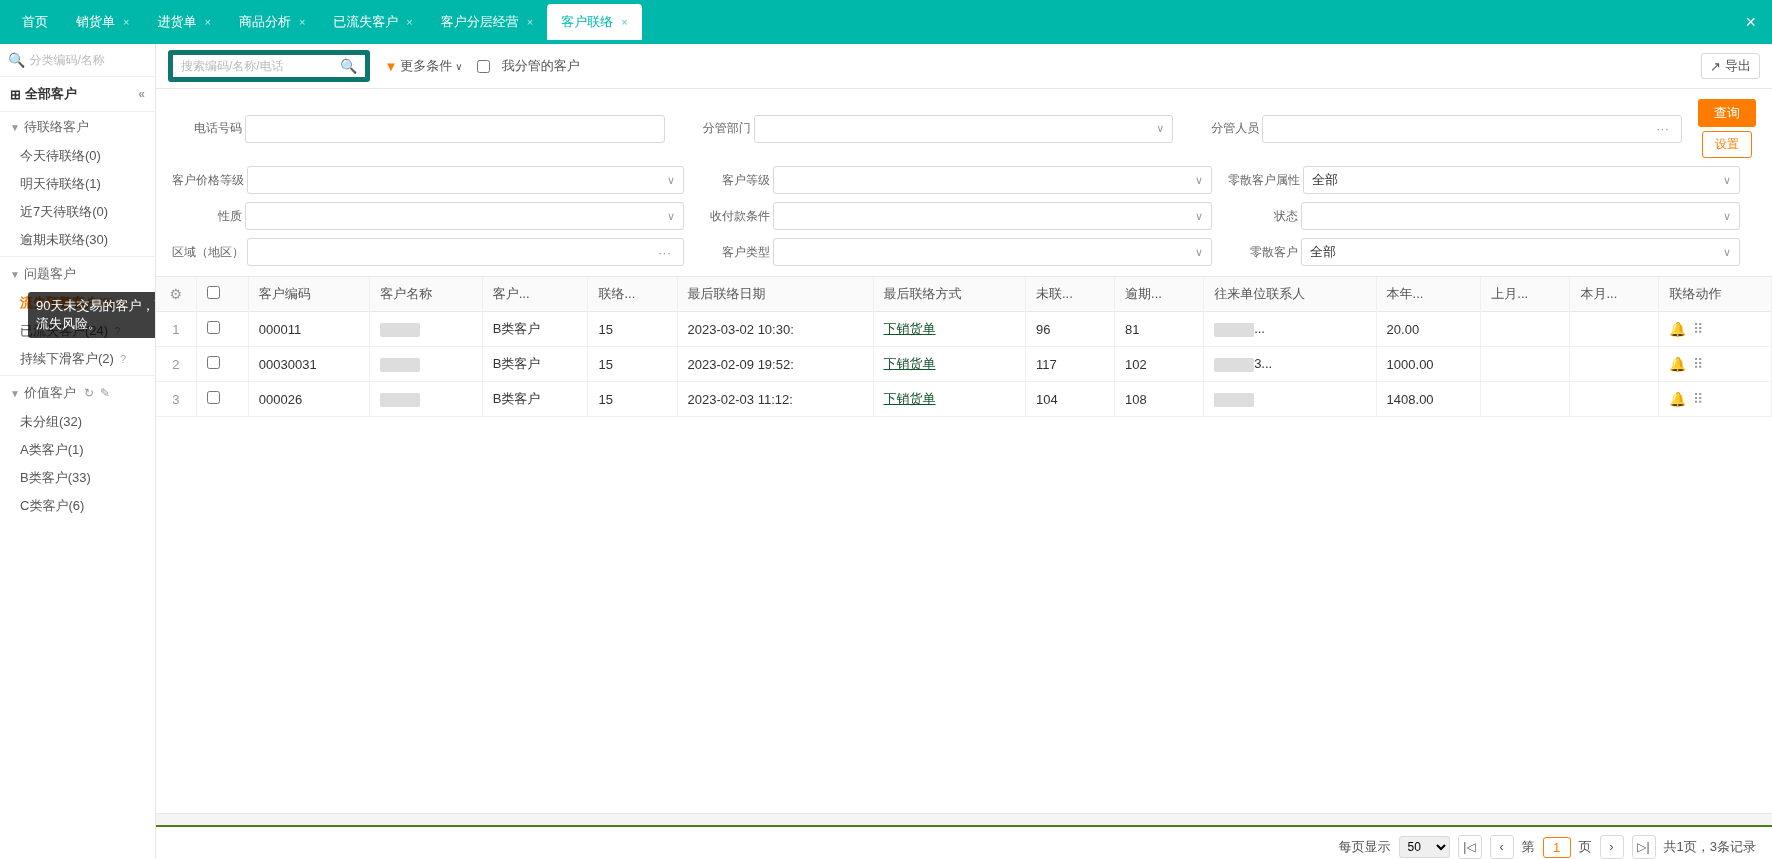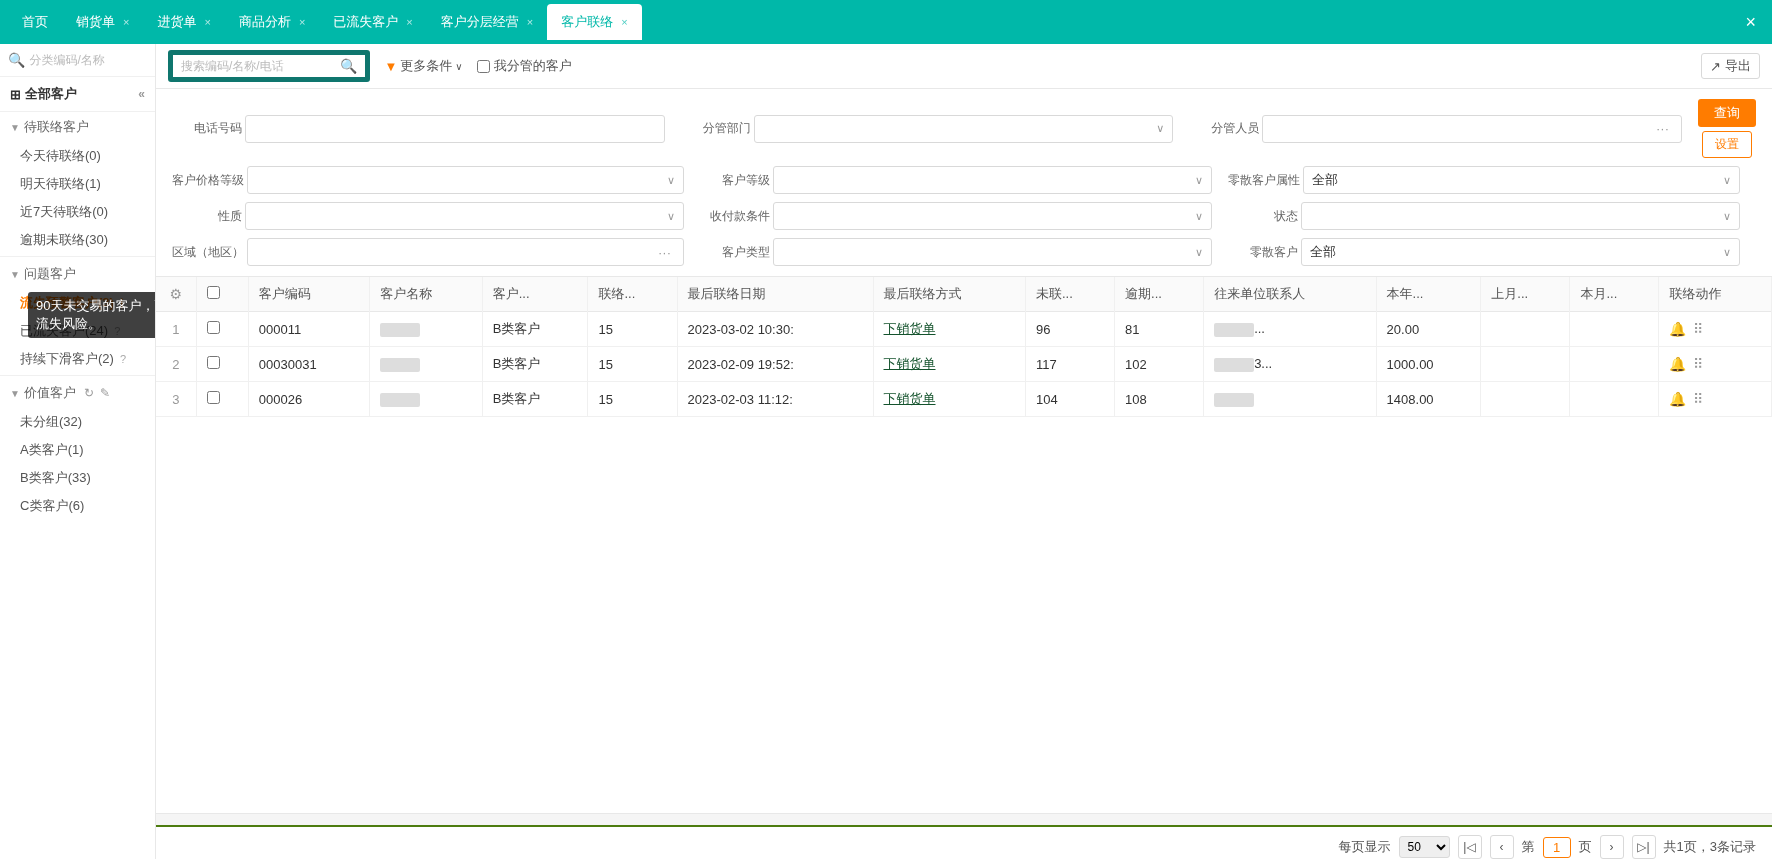--- a/index.html
+++ b/index.html
@@ -153,21 +153,21 @@
       color: #555;
       cursor: pointer;
       font-size: 12px;
       padding: 3px 6px;
     }
     .filter-more-btn .icon-filter { color: #ff7c00; }
 
     .filter-checkbox-wrap {
       display: flex;
       align-items: center;
-      gap: 4px;
+      gap: 12px;
       color: #555;
       font-size: 12px;
       cursor: pointer;
     }
     .filter-spacer { flex: 1; }
     .export-btn {
       display: flex;
       align-items: center;
       gap: 4px;
       color: #555;

